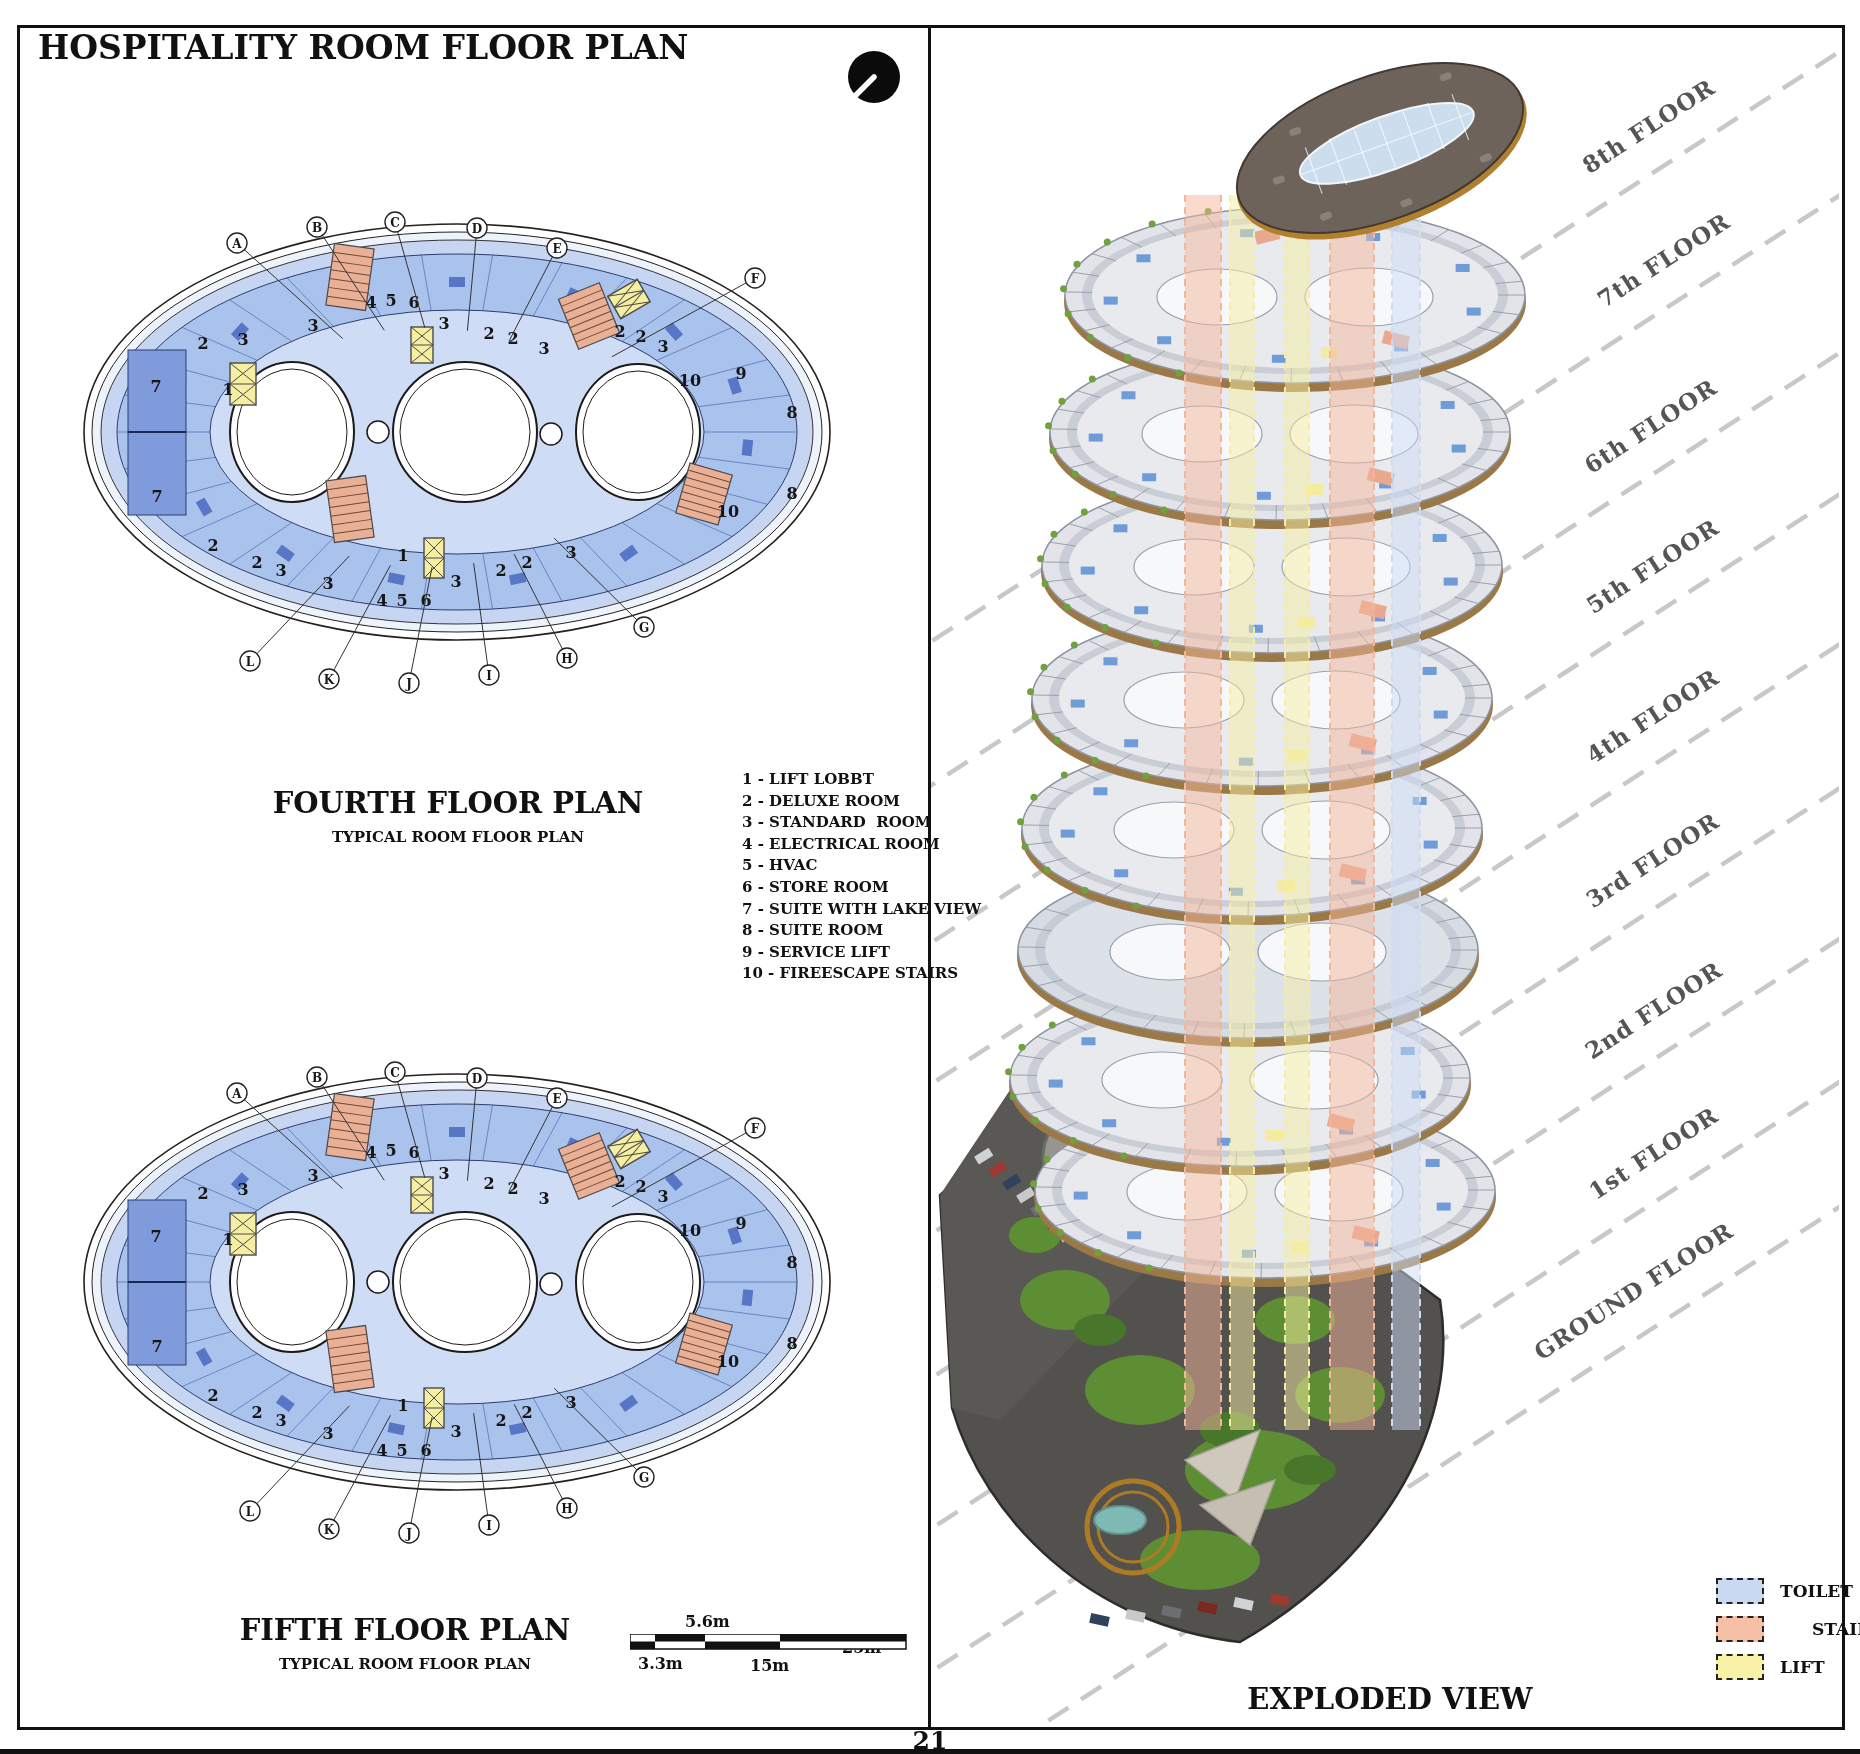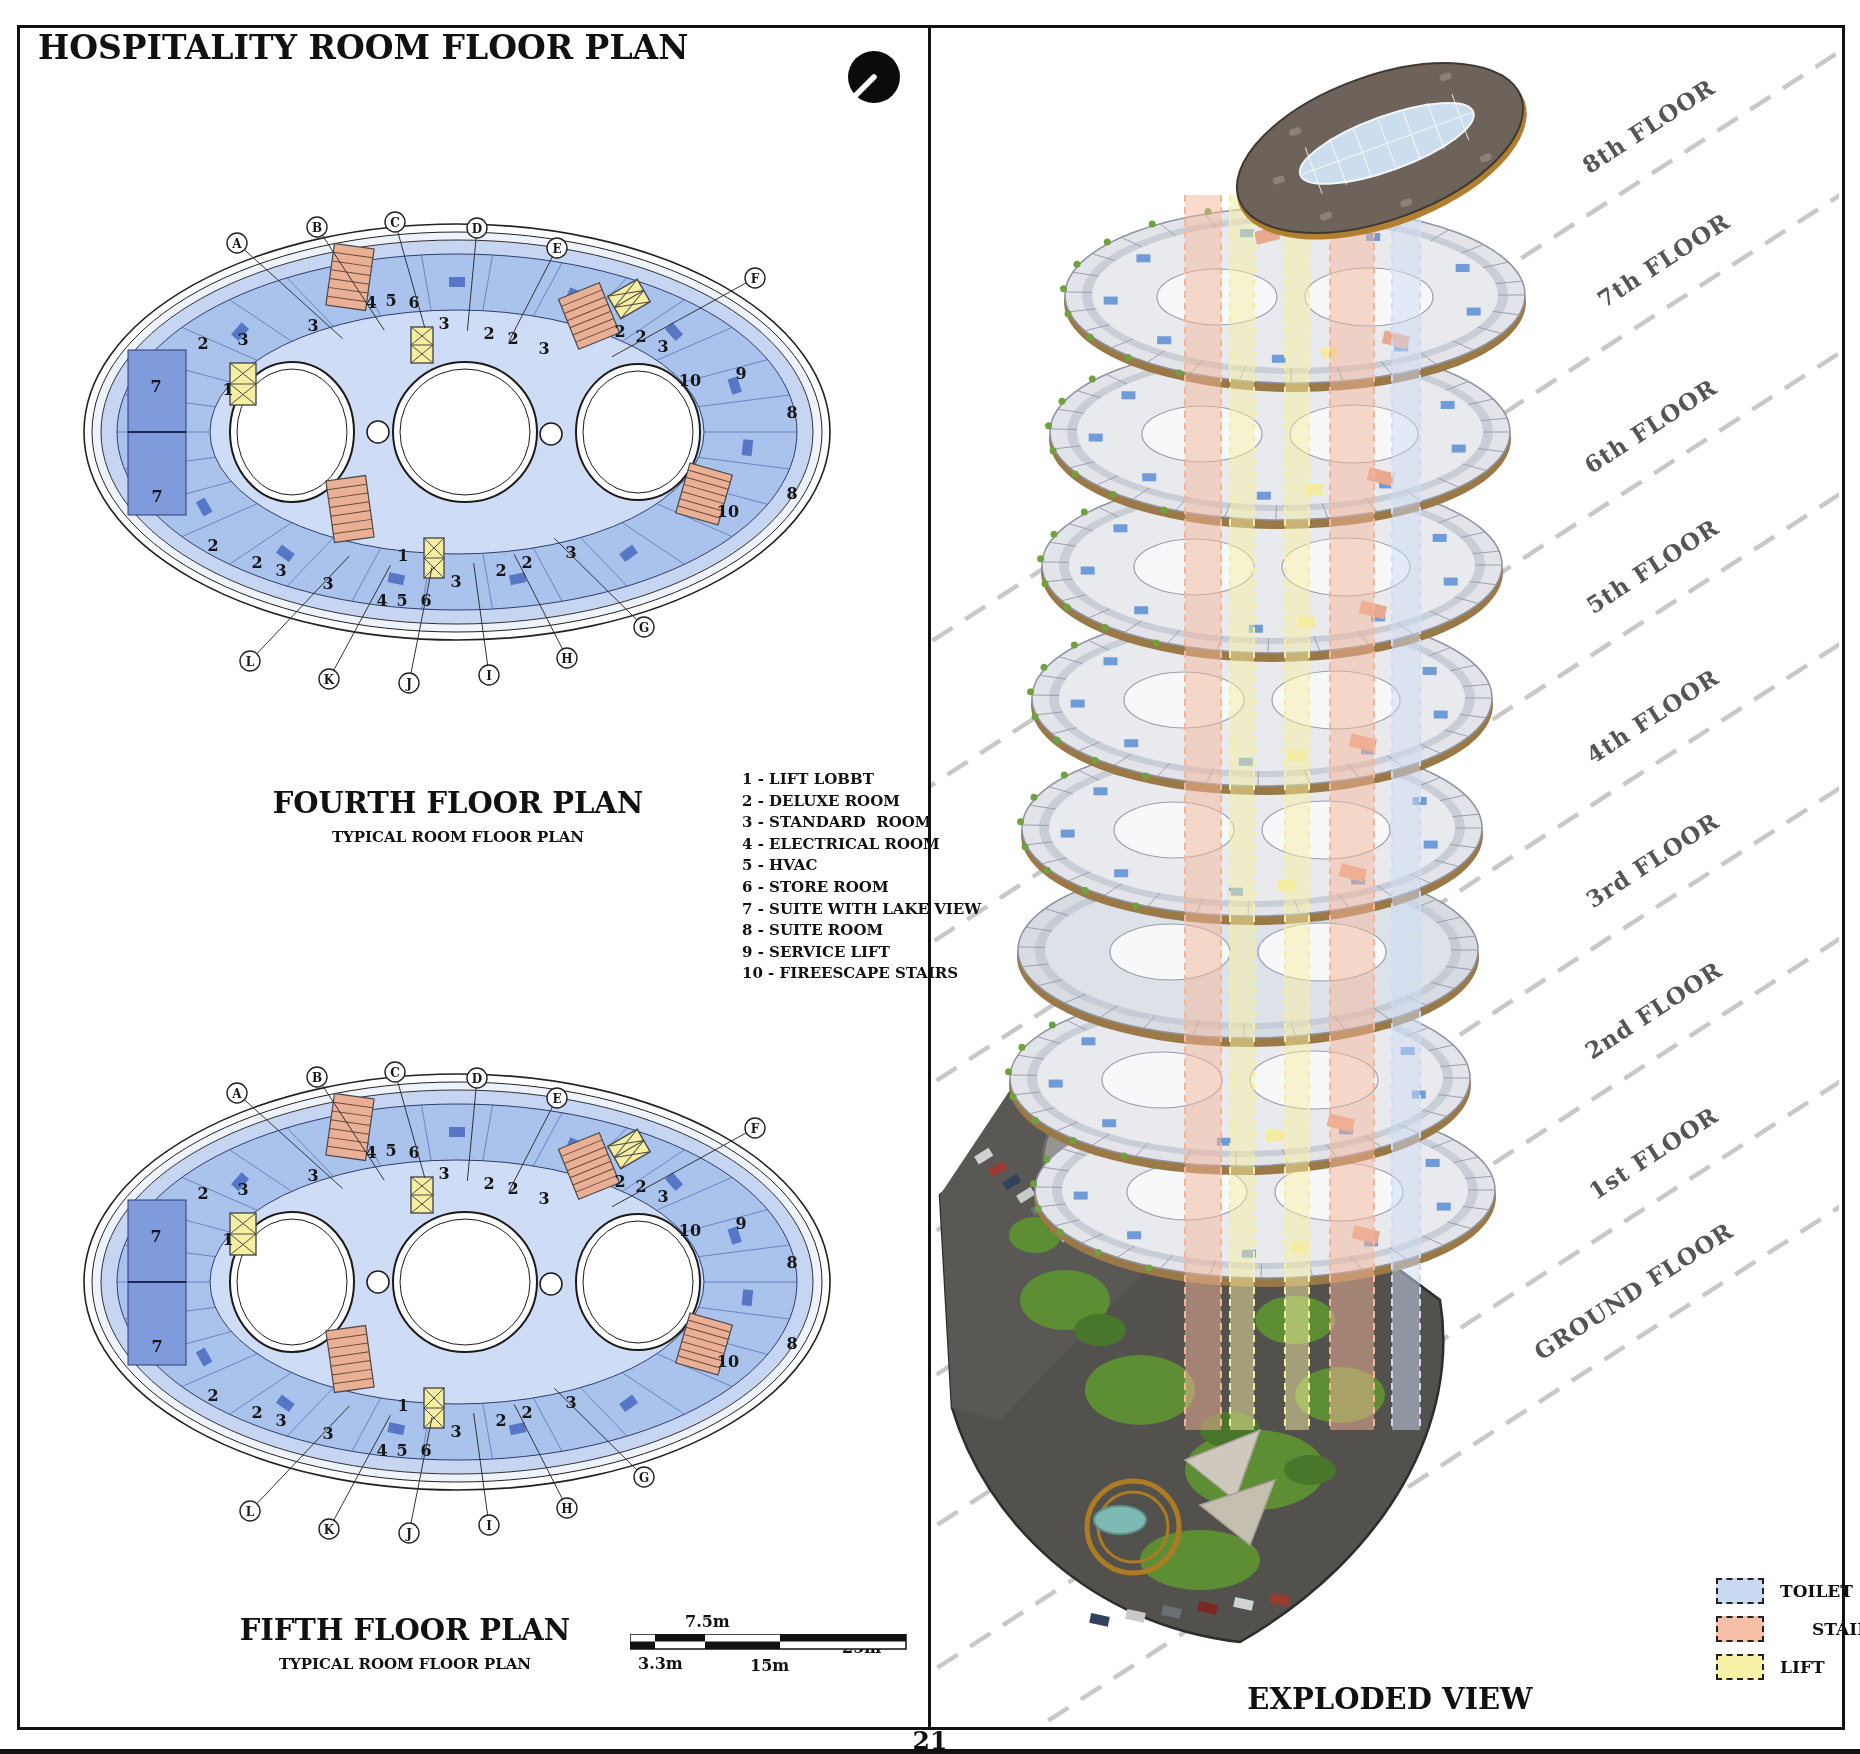--- a/index.html
+++ b/index.html
@@ -971,21 +971,21 @@
   </svg>
 
   <div class="abs plan-title" style="left:258px;top:786px;width:400px;">FOURTH FLOOR PLAN</div>
   <div class="abs plan-subtitle" style="left:258px;top:828px;width:400px;">TYPICAL ROOM FLOOR PLAN</div>
   <div class="abs plan-title" style="left:205px;top:1613px;width:400px;">FIFTH FLOOR PLAN</div>
   <div class="abs plan-subtitle" style="left:205px;top:1655px;width:400px;">TYPICAL ROOM FLOOR PLAN</div>
 
   <div class="abs" id="legend-list"><div>1 - LIFT LOBBT</div><div>2 - DELUXE ROOM</div><div>3 - STANDARD  ROOM</div><div>4 - ELECTRICAL ROOM</div><div>5 - HVAC</div><div>6 - STORE ROOM</div><div>7 - SUITE WITH LAKE VIEW</div><div>8 - SUITE ROOM</div><div>9 - SERVICE LIFT</div><div>10 - FIREESCAPE STAIRS</div></div>
 
   <div class="abs" style="left:630px;top:1612px;width:290px;height:60px;">
-    <div class="scale-label" style="left:55px;top:0;">7.5m</div>
+    <div class="scale-label" style="left:55px;top:0;">5.6m</div>
     <div class="scale-label" style="left:212px;top:-2px;margin-top:28px;">25m</div>
     <svg style="position:absolute;left:0;top:22px;" width="278" height="17">
       <rect x="0" y="0" width="276" height="15" fill="#fff" stroke="#111" stroke-width="1.5"></rect>
       <rect x="25" y="0" width="50" height="7.5" fill="#111"></rect>
       <rect x="150" y="0" width="126" height="7.5" fill="#111"></rect>
       <rect x="0" y="7.5" width="25" height="7.5" fill="#111"></rect>
       <rect x="75" y="7.5" width="75" height="7.5" fill="#111"></rect>
     </svg>
     <div class="scale-label" style="left:8px;top:42px;">3.3m</div>
     <div class="scale-label" style="left:120px;top:44px;">15m</div>

